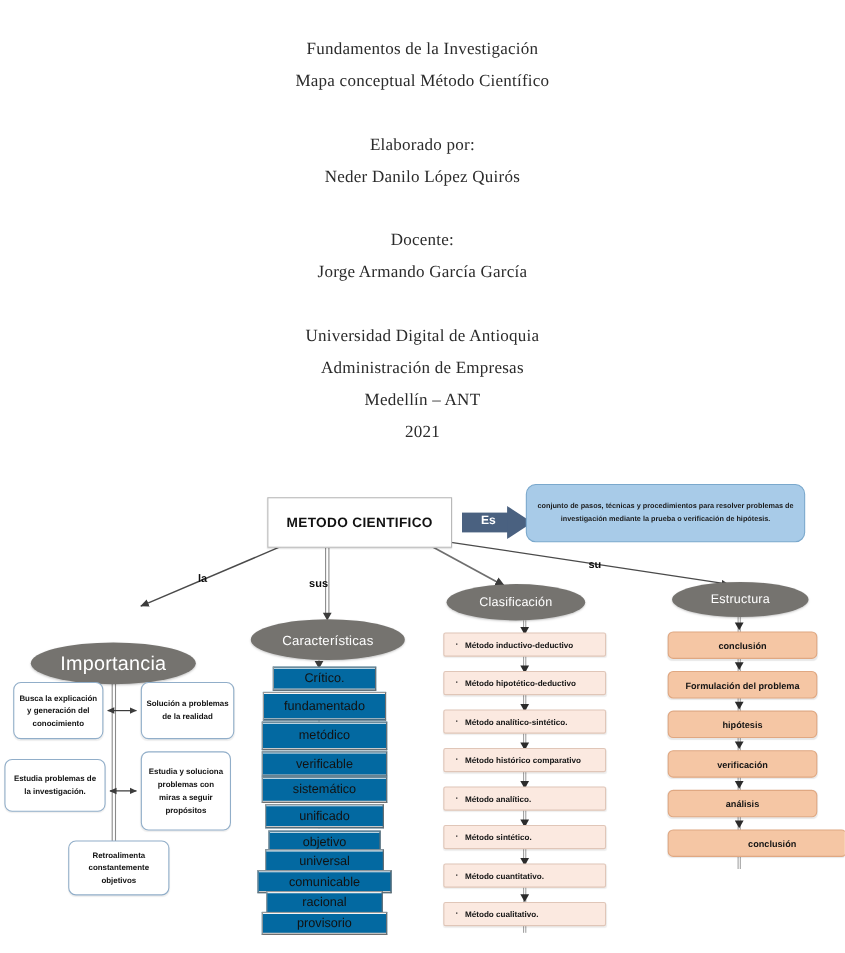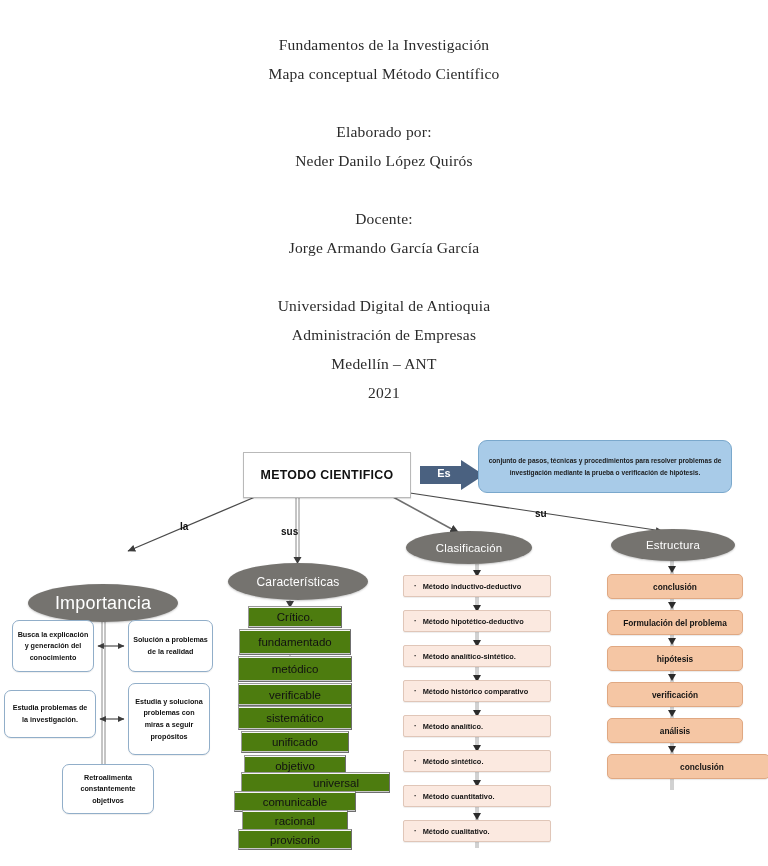--- a/index.html
+++ b/index.html
@@ -153,21 +153,21 @@
     box-shadow: 0 1px 1px rgba(0,0,0,.07);
   }
   #imp-0 { left: 12px;  top: 620px; width: 82px;  height: 52px; }
   #imp-1 { left: 128px; top: 620px; width: 85px;  height: 52px; }
   #imp-2 { left: 4px;   top: 690px; width: 92px;  height: 48px; }
   #imp-3 { left: 128px; top: 683px; width: 82px;  height: 72px; }
   #imp-4 { left: 62px;  top: 764px; width: 92px;  height: 50px; }
 
   
   .car-box {
-    background: #4d7c0f;
+    background: #0369a1;
     border: 1px solid #6f6f6f;
     border-top-color: #9a9a9a;
     border-left-color: #9a9a9a;
     display: flex; align-items: center; justify-content: center;
     font-size: 11.5px;
     color: #111;
     box-shadow: inset 0 1px 0 #f6f6f6, inset 0 -1px 0 #c9c9c9;
   }
 
   
@@ -298,21 +298,21 @@
   <div class="imp-box" id="imp-4">Retroalimenta constantemente objetivos</div>
 
   <div id="car-list">
       <div class="car-box" style="position: absolute; width: 92px; height: 20px; left: 248px; top: 606px;">Crítico.</div>
       <div class="car-box" style="position: absolute; width: 110px; height: 24px; left: 239px; top: 629px;">fundamentado</div>
       <div class="car-box" style="position: absolute; width: 112px; height: 24px; left: 238px; top: 656px;">metódico</div>
       <div class="car-box" style="position: absolute; width: 112px; height: 21px; left: 238px; top: 683px;">verificable</div>
       <div class="car-box" style="position: absolute; width: 112px; height: 22px; left: 238px; top: 706px;">sistemático</div>
       <div class="car-box" style="position: absolute; width: 106px; height: 20px; left: 241px; top: 731px;">unificado</div>
       <div class="car-box" style="position: absolute; width: 100px; height: 19px; left: 244px; top: 755px;">objetivo</div>
-      <div class="car-box" style="position: absolute; width: 106px; height: 19px; left: 241px; top: 772px; padding-left: 41px;">universal</div>
+      <div class="car-box" style="position: absolute; width: 106px; height: 19px; left: 241px; top: 772px;">universal</div>
       <div class="car-box" style="position: absolute; width: 120px; height: 19px; left: 234px; top: 791px;">comunicable</div>
       <div class="car-box" style="position: absolute; width: 104px; height: 19px; left: 242px; top: 810px;">racional</div>
       <div class="car-box" style="position: absolute; width: 112px; height: 19px; left: 238px; top: 829px;">provisorio</div>
     </div>
   <div id="cla-list">
       <div class="cla-box" style="position: absolute; left: 403px; top: 575px; width: 148px; height: 22px;">
         <span class="bullet">·</span>
         <span>Método inductivo-deductivo</span>
       </div>
       <div class="cla-box" style="position: absolute; left: 403px; top: 610px; width: 148px; height: 22px;">

